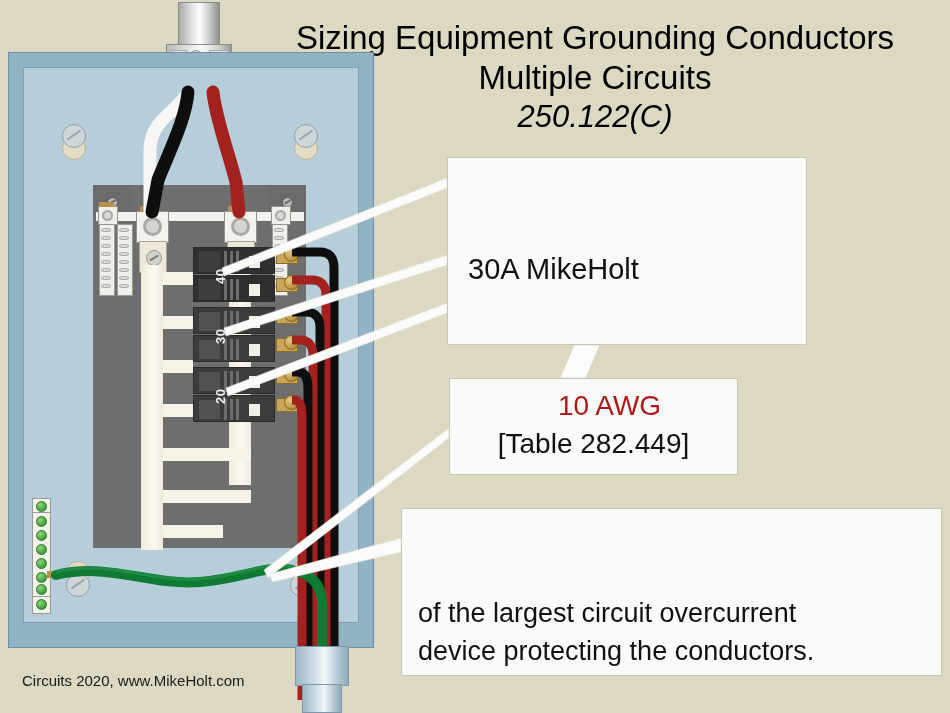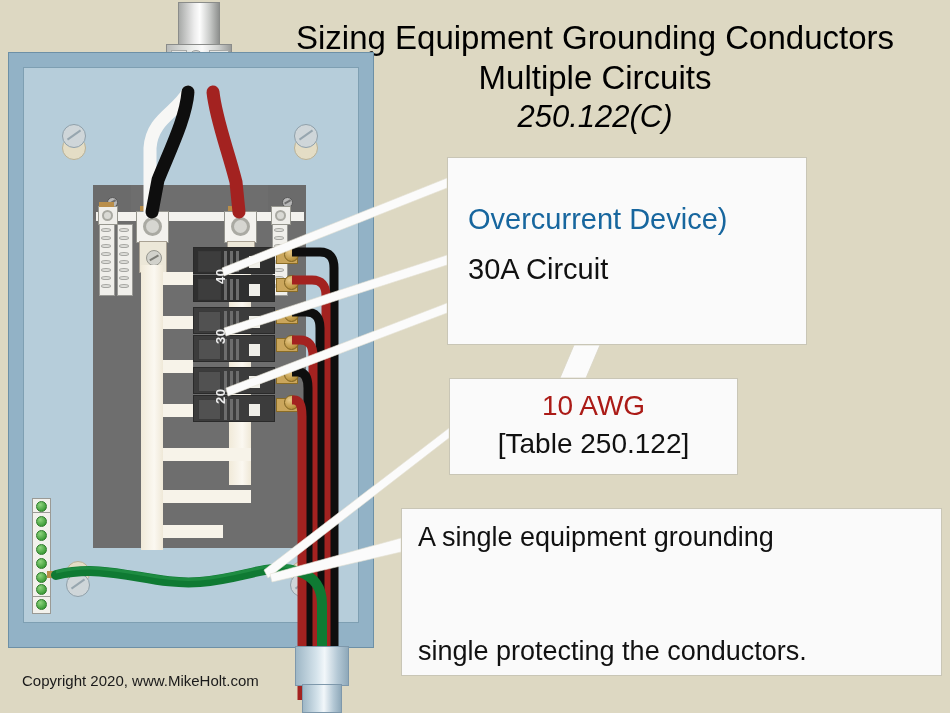--- a/index.html
+++ b/index.html
@@ -152,21 +152,21 @@
   .callout{
     position:absolute;background:#fafafa;border:1px solid #c9c6b6;
     box-sizing:border-box;
   }
   .cal1{left:447px;top:157px;width:360px;height:188px;}
   .cal2{left:449px;top:378px;width:289px;height:97px;}
   .cal3{left:401px;top:508px;width:541px;height:168px;}
 
   .cal-line{position:absolute;white-space:nowrap;}
   .blue{color:#17669e;}
-  .red{color:#ab1b17;}
+  .red{color:#ab1b17;padding-left:16px;}
   .black{color:#111;}
 
   .c1a{left:468px;top:167px;font-size:29px;line-height:35px;}
   .c1b{left:468px;top:253px;font-size:29px;}
   .c1c{left:468px;top:301px;font-size:29px;}
   .c2a{left:449px;top:390px;width:289px;text-align:center;font-size:28px;}
   .c2b{left:449px;top:428px;width:289px;text-align:center;font-size:28px;}
   .c3{left:418px;top:518px;font-size:27px;line-height:38px;color:#111;}
 </style>
 </head>
@@ -406,26 +406,25 @@
     <polygon points="449,428 449,438 268,578 264,570" fill="#fbfbfb" stroke="#e4e1d4" stroke-width="0.6"></polygon>
     <polygon points="401,538 401,552 272,582 270,574" fill="#fbfbfb" stroke="#e4e1d4" stroke-width="0.6"></polygon>
 
     <polygon points="574,345 600,345 586,378 560,378" fill="#fbfbfb" stroke="#d8d4c4" stroke-width="0.8"></polygon>
   </svg>
 
   <div class="conduit-b1"></div>
   <div class="conduit-b2"></div>
 
   <div class="callout cal1"></div>
-  <div class="cal-line c1a blue" style="top:202px">Overcurrent Device)</div>
-  <div class="cal-line c1b black">30A Circuit</div>
+  <div class="cal-line c1b black">30A MikeHolt</div>
 
   <div class="callout cal2"></div>
   <div class="cal-line c2a red">10 AWG</div>
-  <div class="cal-line c2b black">[Table 250.122]</div>
+  <div class="cal-line c2b black">[Table 282.449]</div>
 
   <div class="callout cal3"></div>
-  <div class="cal-line c3">A single equipment grounding</div>
-  <div class="cal-line c3" style="top:632px">single protecting the conductors.</div>
-
-  <div class="copyright">Copyright 2020, www.MikeHolt.com</div>
+  <div class="cal-line c3" style="top:594px">of the largest circuit overcurrent</div>
+  <div class="cal-line c3" style="top:632px">device protecting the conductors.</div>
+
+  <div class="copyright">Circuits 2020, www.MikeHolt.com</div>
 
 </div>
 
 </body></html>

